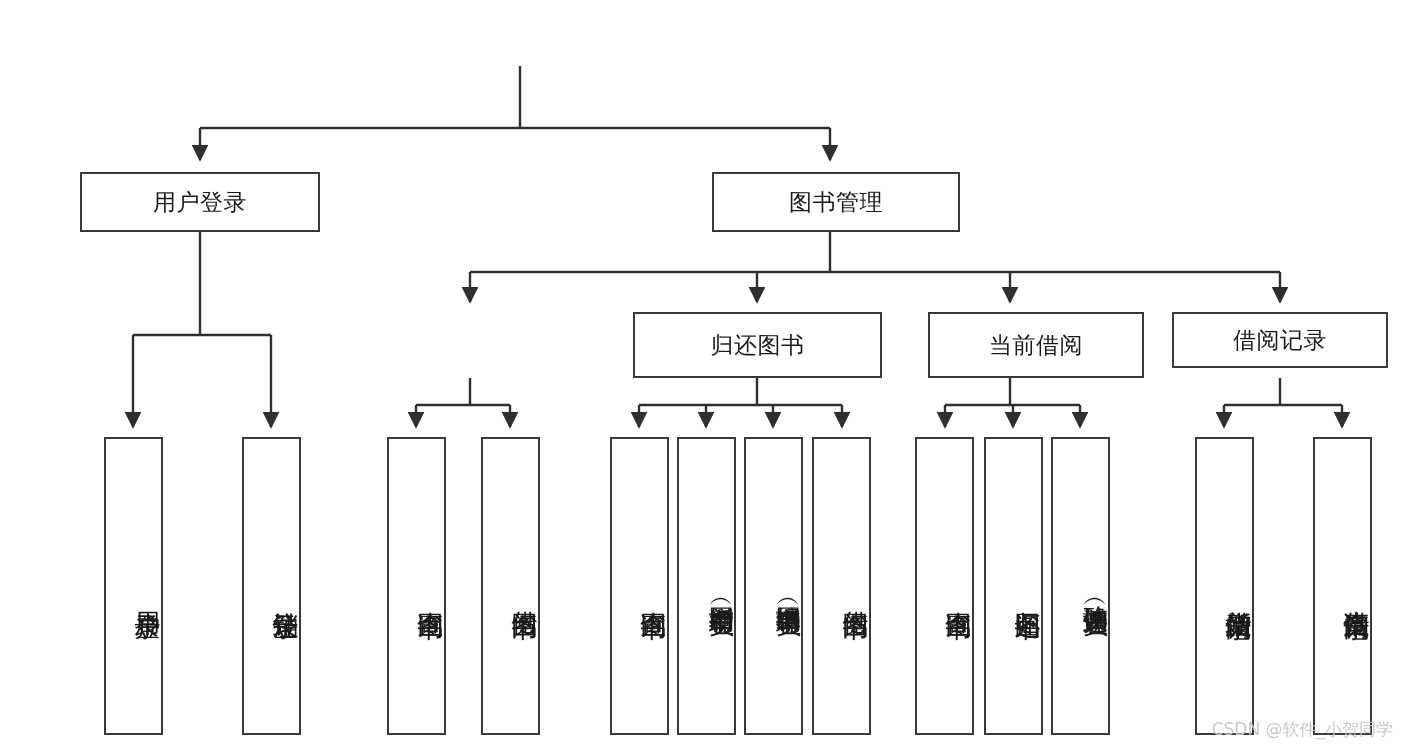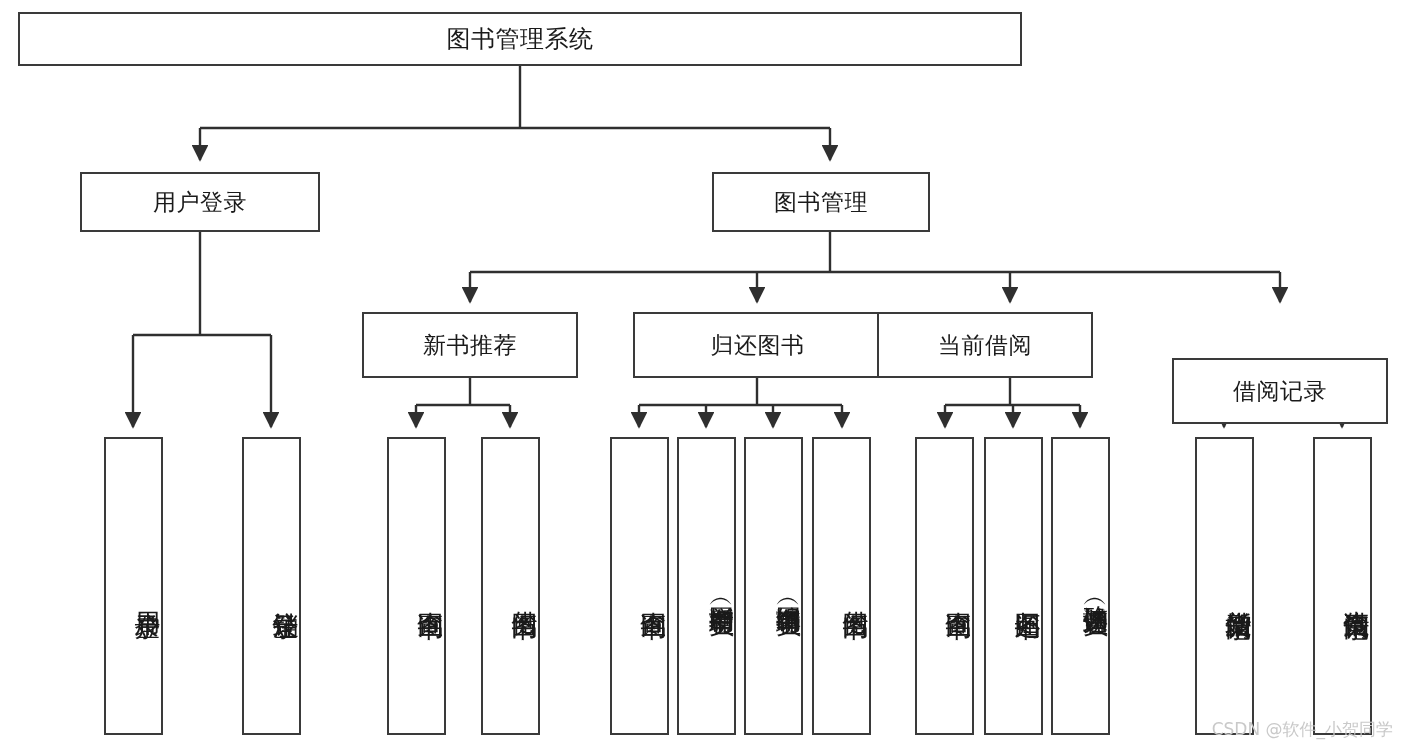--- a/index.html
+++ b/index.html
@@ -102,29 +102,27 @@
       <path d="M 1013 405 L 1013 427" marker-end="url(#arrow)"></path>
       <path d="M 1080 405 L 1080 427" marker-end="url(#arrow)"></path>
 
       <path d="M 1280 378 L 1280 405"></path>
       <path d="M 1224 405 L 1342 405"></path>
       <path d="M 1224 405 L 1224 427" marker-end="url(#arrow)"></path>
       <path d="M 1342 405 L 1342 427" marker-end="url(#arrow)"></path>
     </g>
   </svg>
 
-  <div class="node h root" style="left:18px;top:12px;width:1004px;height:54px;">图书管理系统</div>
 
   <div class="node h" style="left:80px;top:172px;width:240px;height:60px;">用户登录</div>
-  <div class="node h" style="left:712px;top:172px;width:218px;height:60px;">图书管理</div>
+  <div class="node h" style="left:712px;top:172px;width:248px;height:60px;">图书管理</div>
 
-  <div class="node h" style="left:362px;top:312px;width:216px;height:66px;">新书推荐</div>
   <div class="node h" style="left:633px;top:312px;width:249px;height:66px;">归还图书</div>
-  <div class="node h" style="left:877px;top:312px;width:216px;height:66px;">当前借阅</div>
-  <div class="node h" style="left:1172px;top:312px;width:216px;height:66px;margin-top:46px;">借阅记录</div>
+  <div class="node h" style="left:928px;top:312px;width:216px;height:66px;">当前借阅</div>
+  <div class="node h" style="left:1172px;top:312px;width:216px;height:56px;">借阅记录</div>
 
   <div class="node v" style="left:104px;top:437px;width:59px;height:298px;">用户登录</div>
   <div class="node v" style="left:242px;top:437px;width:59px;height:298px;">注销登录</div>
 
   <div class="node v" style="left:387px;top:437px;width:59px;height:298px;">查询图书</div>
   <div class="node v" style="left:481px;top:437px;width:59px;height:298px;">借阅图书</div>
 
   <div class="node v" style="left:610px;top:437px;width:59px;height:298px;">查询图书</div>
   <div class="node v tall" style="left:677px;top:437px;width:59px;height:298px;">新增图书（管理员）</div>
   <div class="node v tall" style="left:744px;top:437px;width:59px;height:298px;">编辑图书（管理员）</div>

